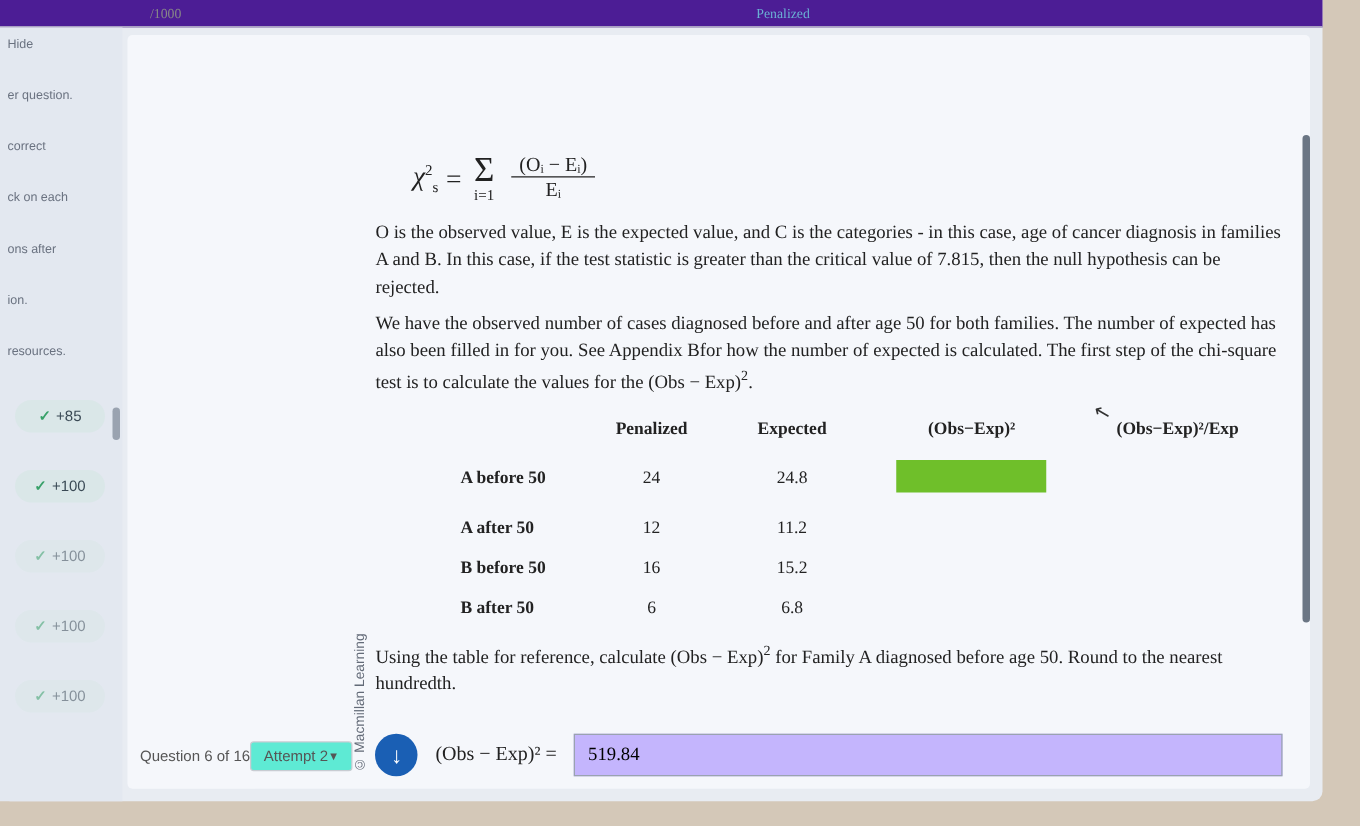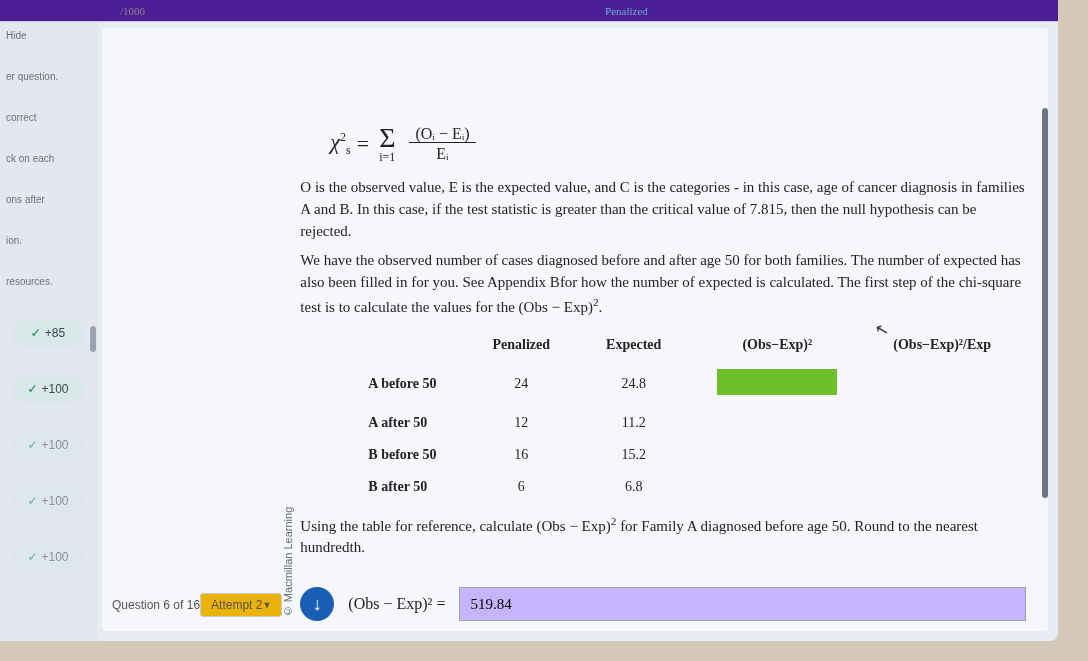--- a/index.html
+++ b/index.html
@@ -96,21 +96,21 @@
     align-items: center;
     font-family: Arial, sans-serif;
     font-size: 12px;
     color: #555;
     margin-bottom: 4px;
   }
   .attempt {
     padding: 4px 10px;
     border: 1px solid #c8ccd2;
     border-radius: 3px;
-    background: #eab308;
+    background: #5eead4;
     display: flex;
     align-items: center;
     gap: 0;
   }
   .attempt .caret { font-size: 9px; }
   .body-row { display: flex; gap: 6px; flex: 1; }
   .vcredit {
     writing-mode: vertical-rl;
     transform: rotate(180deg);
     font-family: Arial, sans-serif;

